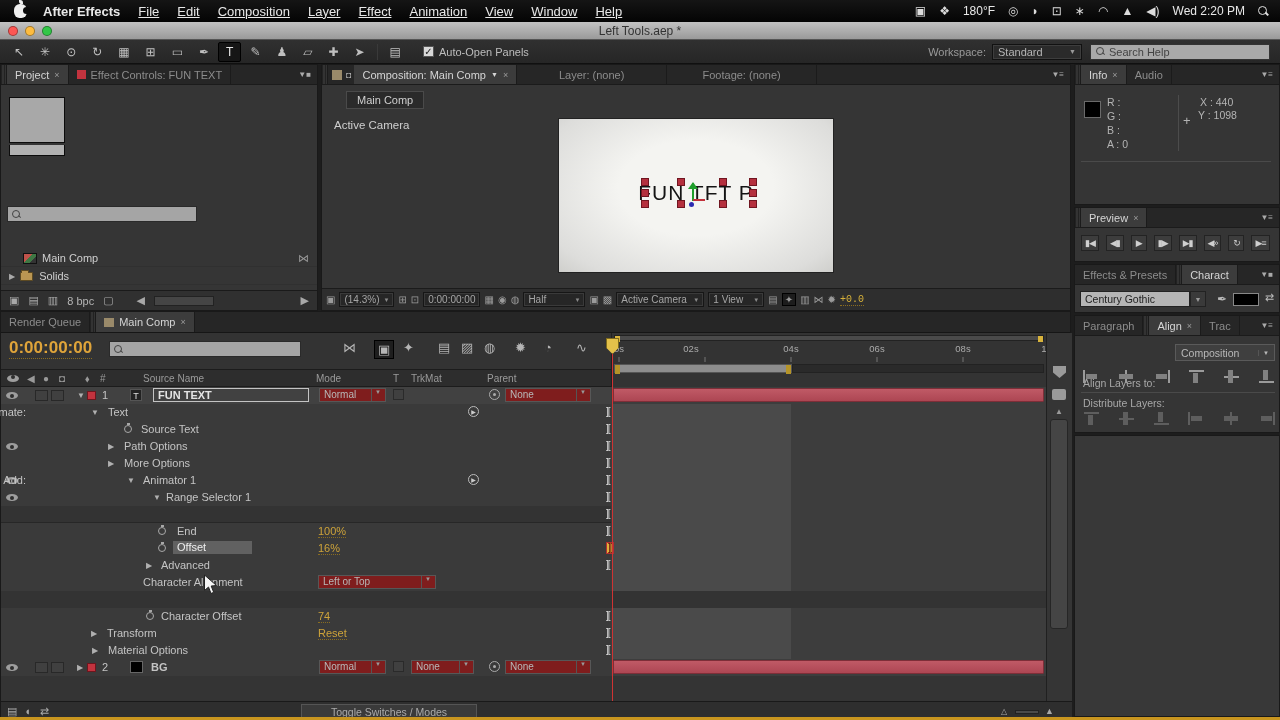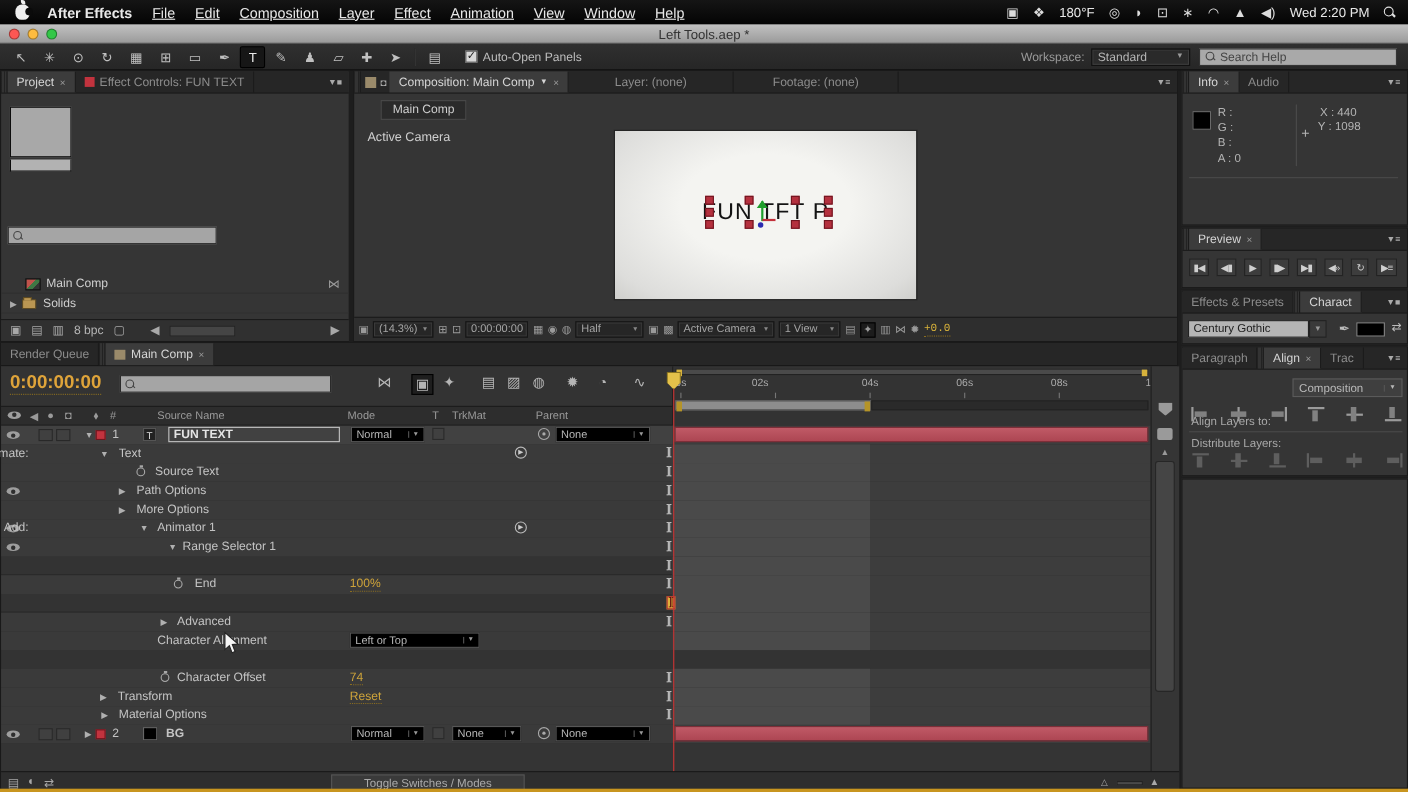--- a/index.html
+++ b/index.html
@@ -121,21 +121,21 @@
   .kfm{position:absolute;left:-5px;top:2px;font-size:10px;letter-spacing:-1px;color:#d8d8d8;}
   .kfm.hot{color:#5e1010;background:#e0b13c;border:1px solid #b03030;line-height:10px;top:2px;padding:0 1px;}
   .eye{position:absolute;left:5px;top:5px;width:12px;height:7px;border-radius:50%;background:#9e9e9e;}
   .eye::after{content:"";position:absolute;left:4px;top:1.5px;width:4px;height:4px;border-radius:50%;background:#2e2e2e;}
   .sw{position:absolute;top:4px;width:8px;height:8px;border:1px solid #a8a8a8;border-radius:50%;}
   .sw::before{content:"";position:absolute;left:2px;top:-3px;width:3px;height:2px;background:#a8a8a8;}
   .twirl{position:absolute;top:4px;font-size:8px;color:#b0b0b0;}
   .plab{position:absolute;top:2px;color:#c4c4c4;font-size:11px;white-space:nowrap;}
   .plab.sel{background:#616161;color:#eee;padding:0 46px 1px 4px;margin-left:-4px;top:1px;}
   .pval{position:absolute;top:2px;color:#cda33a;font-size:11px;border-bottom:1px dotted #8a6d20;}
-  .pdd{position:absolute;top:1px;width:118px;height:14px;background:#000000;border:1px solid #575757;color:#b8b8b8;font-size:10px;display:flex;align-items:center;padding:0 4px;}
+  .pdd{position:absolute;top:1px;width:118px;height:14px;background:#7f1d1d;border:1px solid #575757;color:#b8b8b8;font-size:10px;display:flex;padding:0 4px;}
   .pdd .arr{margin-left:auto;font-size:6px;border-left:1px solid #555;padding-left:3px;color:#999;}
   .rlab{position:absolute;top:2px;right:585px;color:#c4c4c4;font-size:11px;}
   .playc{position:absolute;top:2px;left:467px;width:11px;height:11px;border:1px solid #bbb;border-radius:50%;color:#ccc;font-size:6px;text-align:center;line-height:11px;}
   .chipred{position:absolute;left:86px;top:4px;width:9px;height:9px;background:#c2333e;border:1px solid #6e161e;}
   .numcol{position:absolute;left:101px;top:2px;color:#c4c4c4;}
   .ticon{position:absolute;left:129px;top:2px;width:12px;height:12px;background:#222;border:1px solid #555;color:#ddd;font-size:9px;text-align:center;line-height:12px;}
   .namebox{position:absolute;left:152px;top:1px;width:156px;height:14px;background:#414141;border:1px solid #c4c4c4;color:#e4e4e4;font-size:11px;font-weight:bold;padding:0 4px;line-height:13px;}
   .modedd{position:absolute;left:318px;top:1px;width:67px;height:14px;}
   .tbox{position:absolute;left:392px;top:2px;width:11px;height:11px;background:#404040;border:1px solid #2a2a2a;}
   .pick{position:absolute;left:488px;top:2px;width:11px;height:11px;border:1px solid #aaa;border-radius:50%;}
@@ -630,20 +630,25 @@
             <span class="sw" style="left: 157px;"></span>
             <span class="plab" style="left: 176px;">End</span>
             <span class="pval" style="left: 317px;">100%</span>
           </div>
           <div class="ptrack">
             <span class="wa"></span>
             <span class="kfm">][</span>
           </div>
         </div>
         <div class="trow" style="top: 153px;">
+          <div class="pleft">
+            <span class="sw" style="left: 157px;"></span>
+            <span class="plab sel" style="left: 176px;">Offset</span>
+            <span class="pval" style="left: 317px;">16%</span>
+          </div>
           <div class="ptrack">
             <span class="wa"></span>
             <span class="kfm hot">][</span>
           </div>
         </div>
         <div class="trow" style="top: 170px;">
           <div class="pleft">
             <span class="twirl" style="left: 145px;">▶</span>
             <span class="plab" style="left: 160px;">Advanced</span>
           </div>

